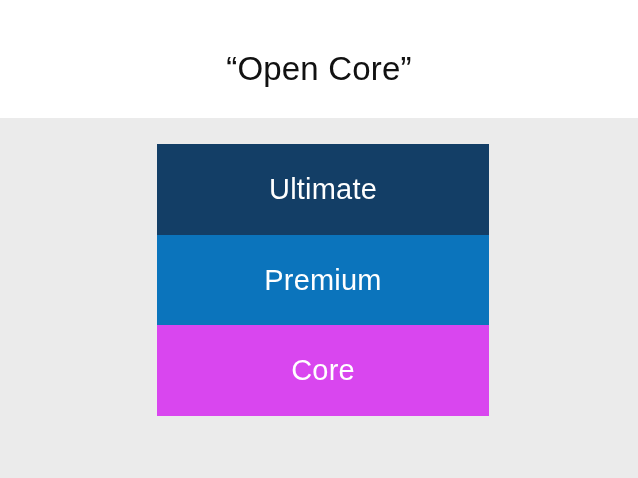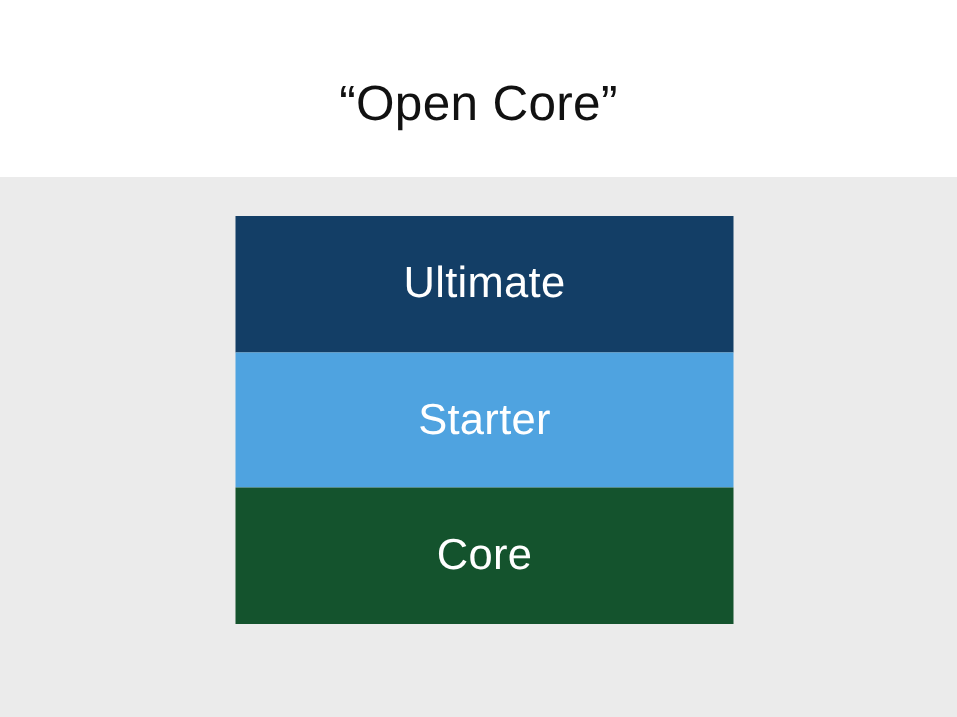--- a/index.html
+++ b/index.html
@@ -87,22 +87,22 @@
 </div>
 
 <div class="body-area"></div>
 
 <div class="stack">
 
   <div class="layer" style="background:#133E66;">
     <span class="layer-label" style="color: rgb(255, 255, 255);">Ultimate</span>
   </div>
 
-
-  <div class="layer" style="background:#4FA3E0;">
-    <span class="layer-label" style="color: rgb(255, 255, 255);">Starter</span>
+  <div class="layer" style="background:#0B74BC;">
+    <span class="layer-label" style="color: rgb(255, 255, 255);">Premium</span>
   </div>
 
-  <div class="layer" style="background:#14532d;">
+
+  <div class="layer" style="background:#d946ef;">
     <span class="layer-label" style="color: rgb(255, 255, 255);">Core</span>
   </div>
 
 </div>
 
 </body></html>

